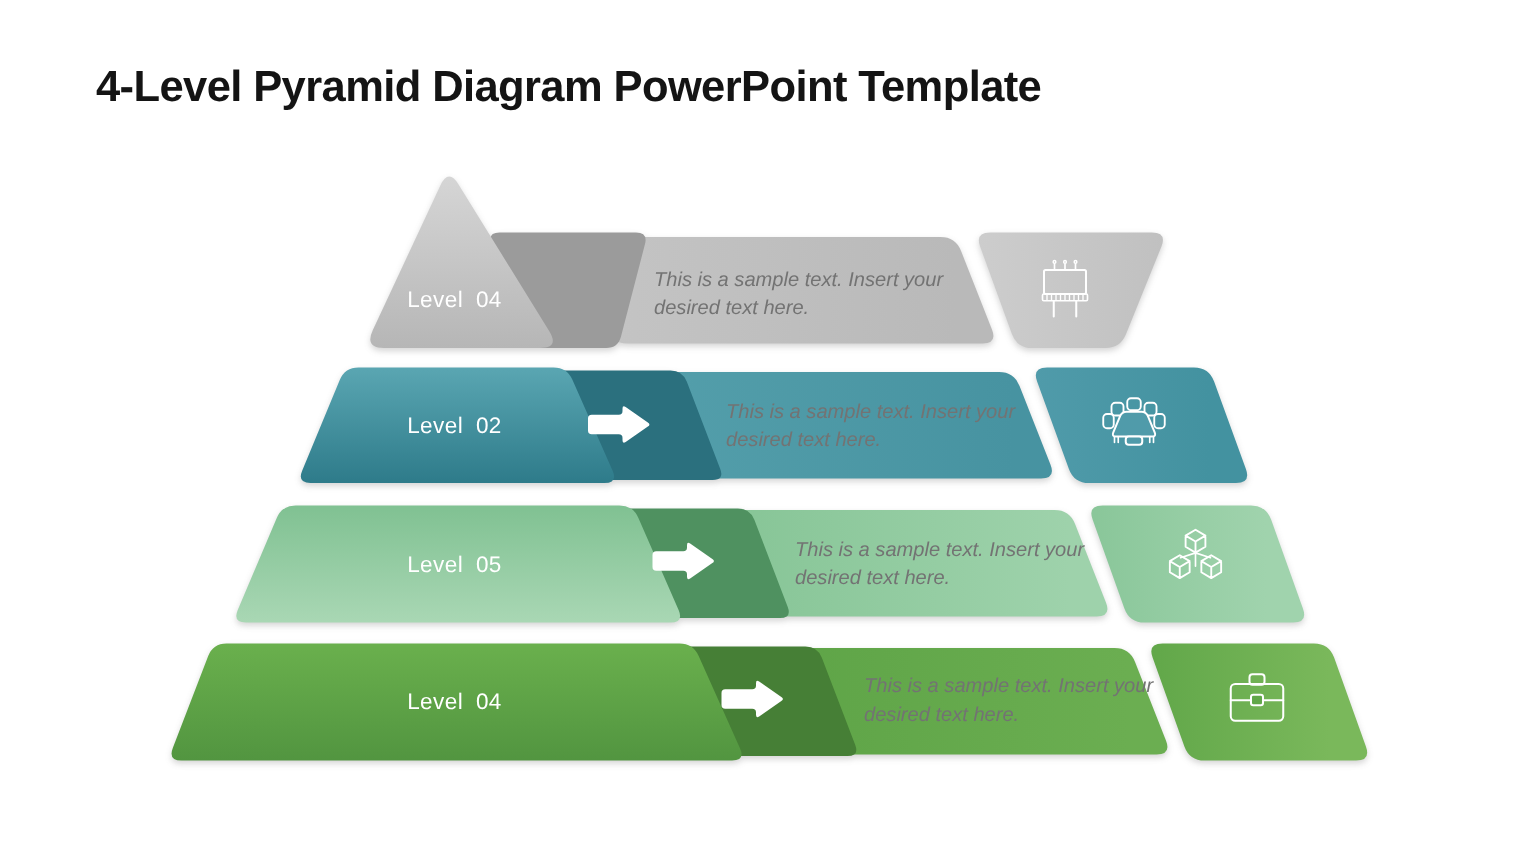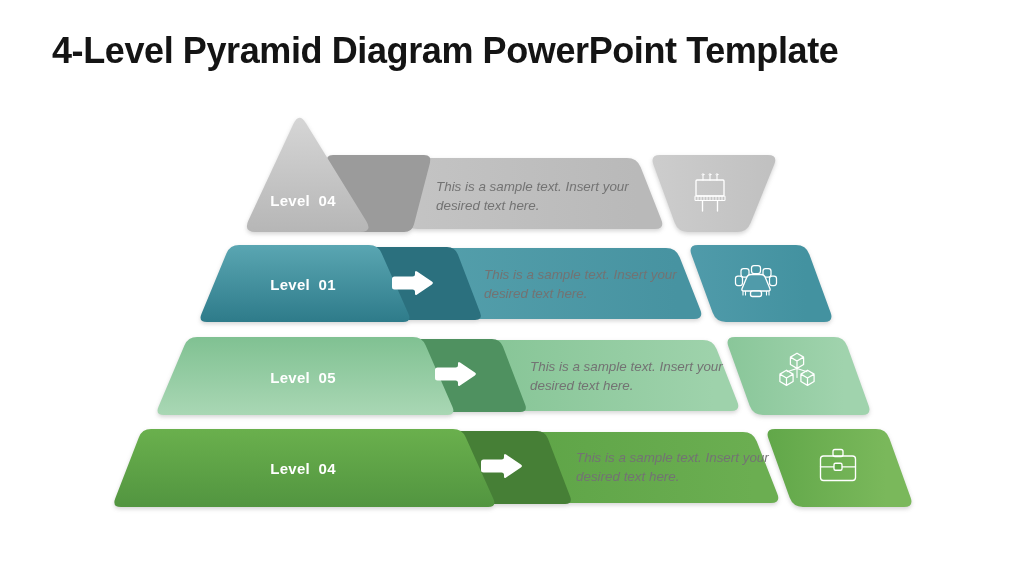--- a/index.html
+++ b/index.html
@@ -1,22 +1,22 @@
 <!DOCTYPE html>
 <html><head>
 <meta charset="utf-8">
 <style>
   html,body{margin:0;padding:0;background:#ffffff;}
   .stage{position:relative;width:1024px;height:576px;background:#ffffff;overflow:hidden;
          font-family:"Liberation Sans",sans-serif;}
   .stage svg{position:absolute;left:0;top:0;}
-  .title{position:absolute;left:52px;top:30px;margin:0;font-size:36px;font-weight:700;
+  .title{position:absolute;left:52px;top:30px;margin:12px;font-size:29px;font-weight:700;
          color:#141414;letter-spacing:-0.4px;white-space:nowrap;}
   .lvl-label{position:absolute;transform:translate(-50%,-50%);color:#ffffff;font-size:15px;
-         font-weight:700;letter-spacing:.3px;word-spacing:4px;white-space:nowrap;}
+         font-weight:400;letter-spacing:.3px;word-spacing:4px;white-space:nowrap;}
   .desc{position:absolute;transform:translateY(-50%);width:204px;color:#737373;
          font-size:13.4px;line-height:1.45;font-style:italic;}
   .row{filter:drop-shadow(0 2px 2px rgba(60,60,60,.22));}
 </style>
 </head>
 <body>
 
 <div class="stage">
   <svg id="diagram" width="1024" height="576" viewBox="0 0 1024 576">
       <defs>
@@ -126,21 +126,21 @@
           <rect fill="none" stroke="#fff" stroke-width="1.35" stroke-linecap="round" stroke-linejoin="round" x="6.5" y="13" width="35" height="24.5" rx="3"></rect>
           <path fill="none" stroke="#fff" stroke-width="1.35" stroke-linecap="round" stroke-linejoin="round" d="M6.5,23.8 H41.5"></path>
           <rect x="20" y="20.2" width="8" height="7" rx="1.5" fill="#61a749" stroke="#fff" stroke-width="1.35"></rect>
         </g>
       </g>
     </svg>
 
   <h1 class="title">4-Level Pyramid Diagram PowerPoint Template</h1>
 
   <div class="lvl-label" style="left:303px;top:200px">Level 04</div>
-  <div class="lvl-label" style="left:303px;top:284px">Level 01</div>
+  <div class="lvl-label" style="left:303px;top:284px">Level 02</div>
   <div class="lvl-label" style="left:303px;top:377px">Level 05</div>
   <div class="lvl-label" style="left:303px;top:468px">Level 04</div>
 
   <div class="desc" style="left:436px;top:196px">This is a sample text. Insert your desired text here.</div>
   <div class="desc" style="left:484px;top:284px">This is a sample text. Insert your desired text here.</div>
   <div class="desc" style="left:530px;top:376px">This is a sample text. Insert your desired text here.</div>
   <div class="desc" style="left:576px;top:467px">This is a sample text. Insert your desired text here.</div>
 </div>
 
 </body></html>

